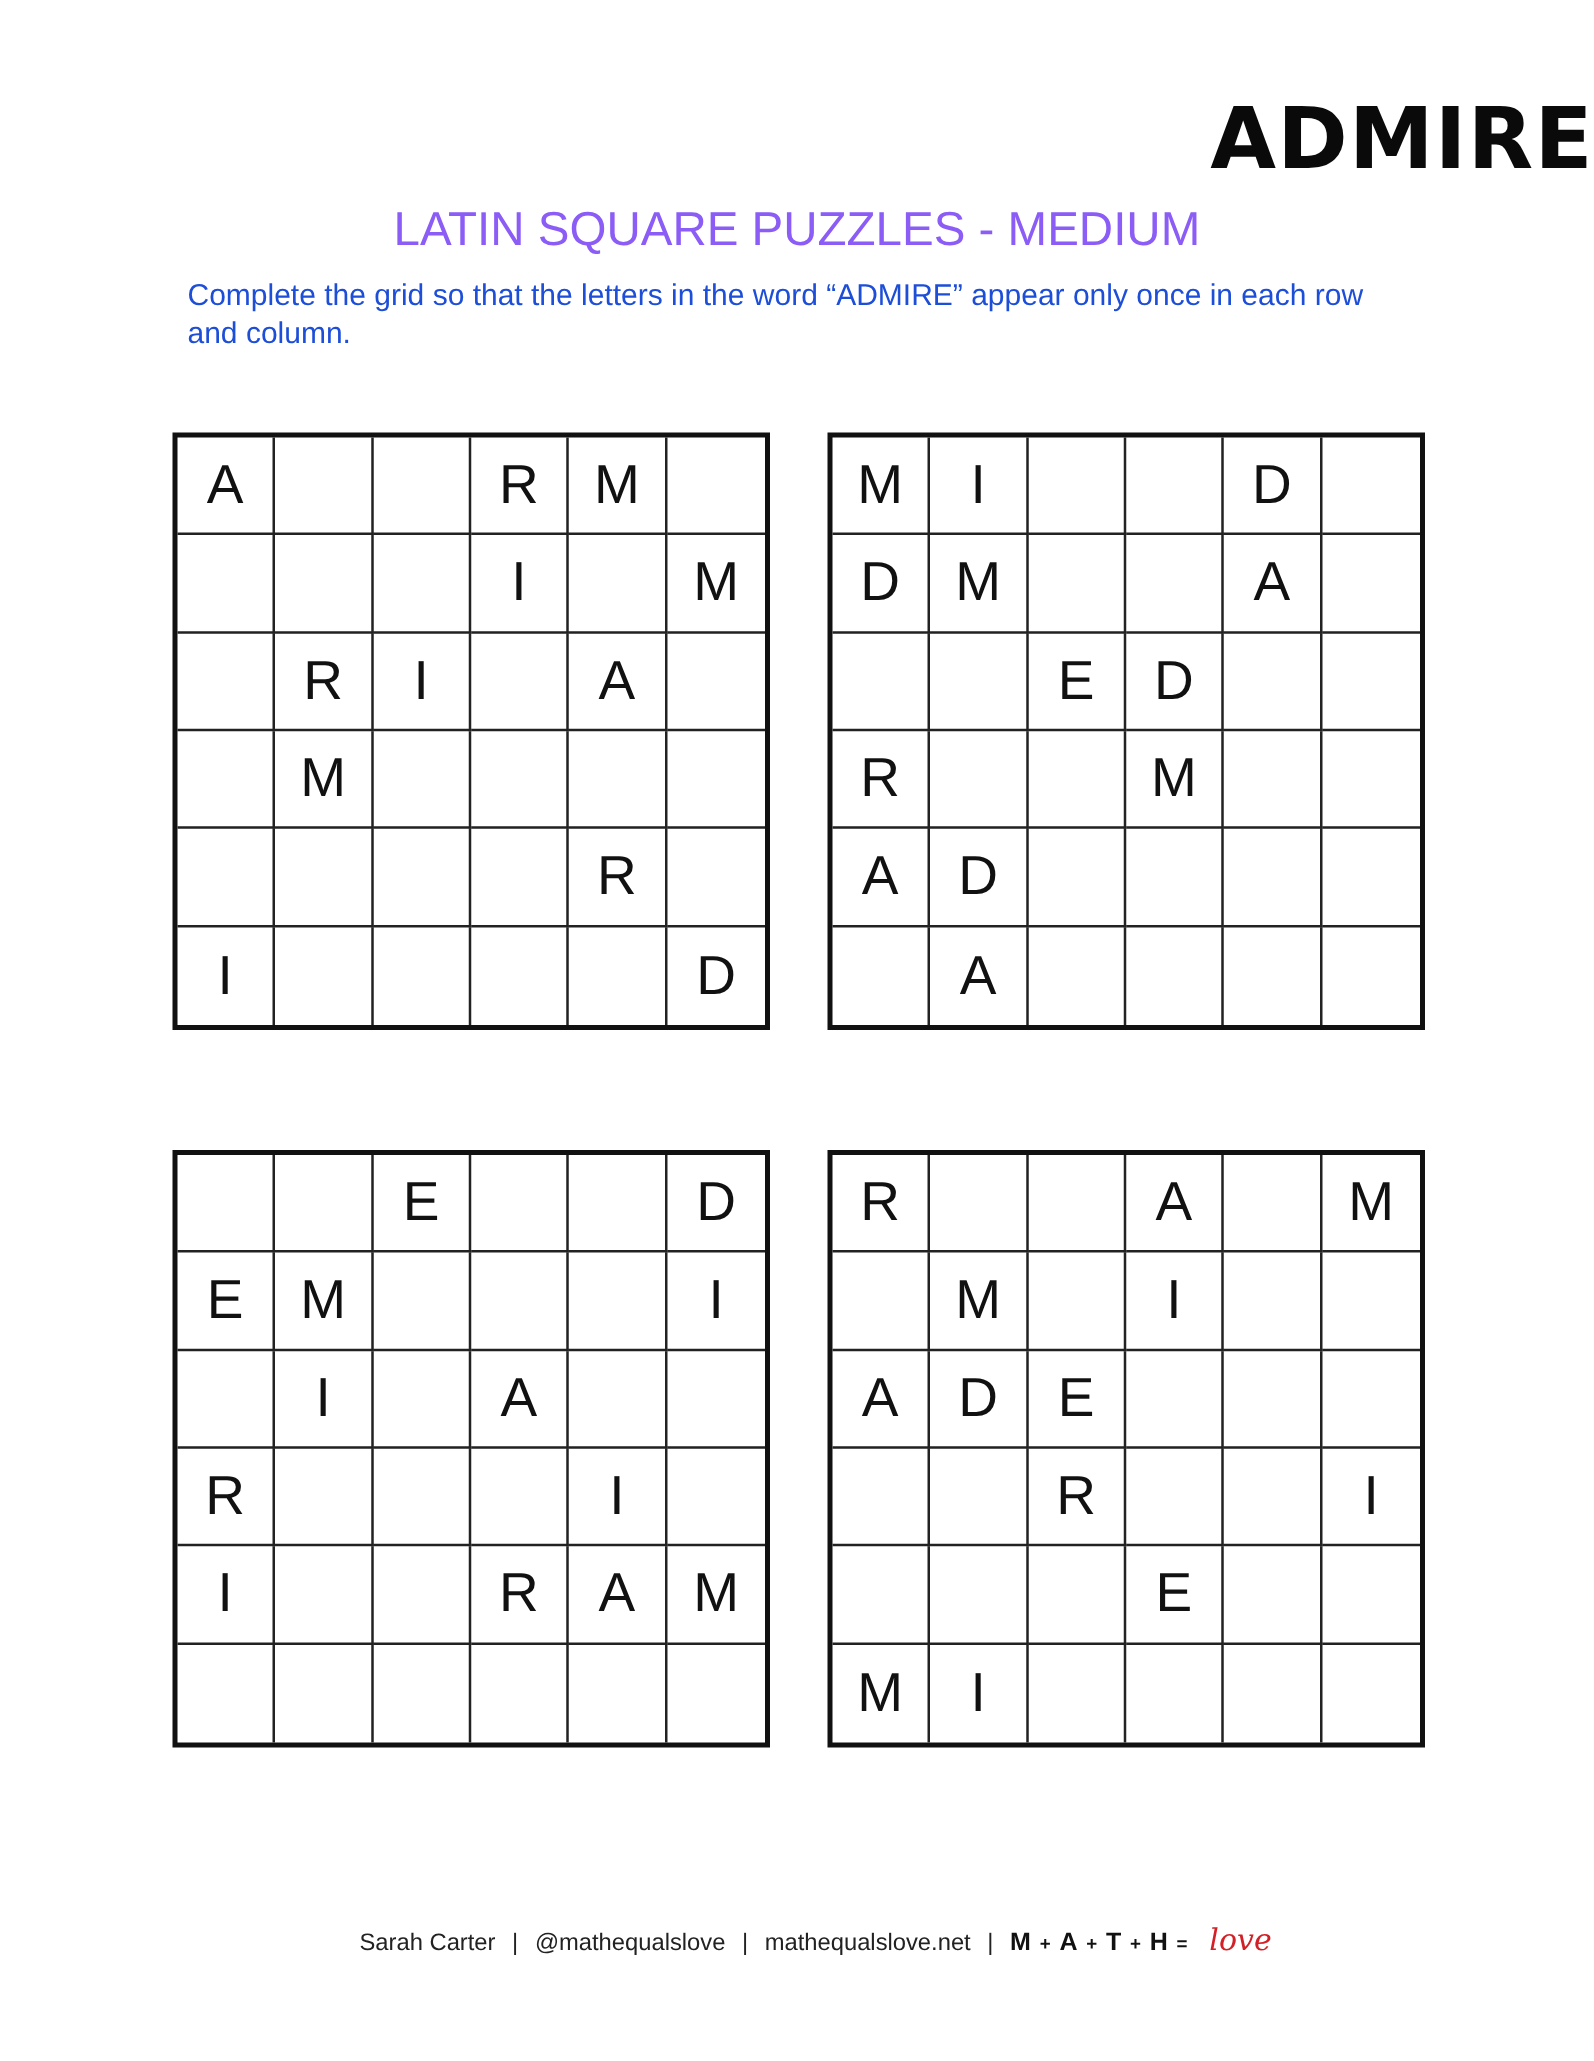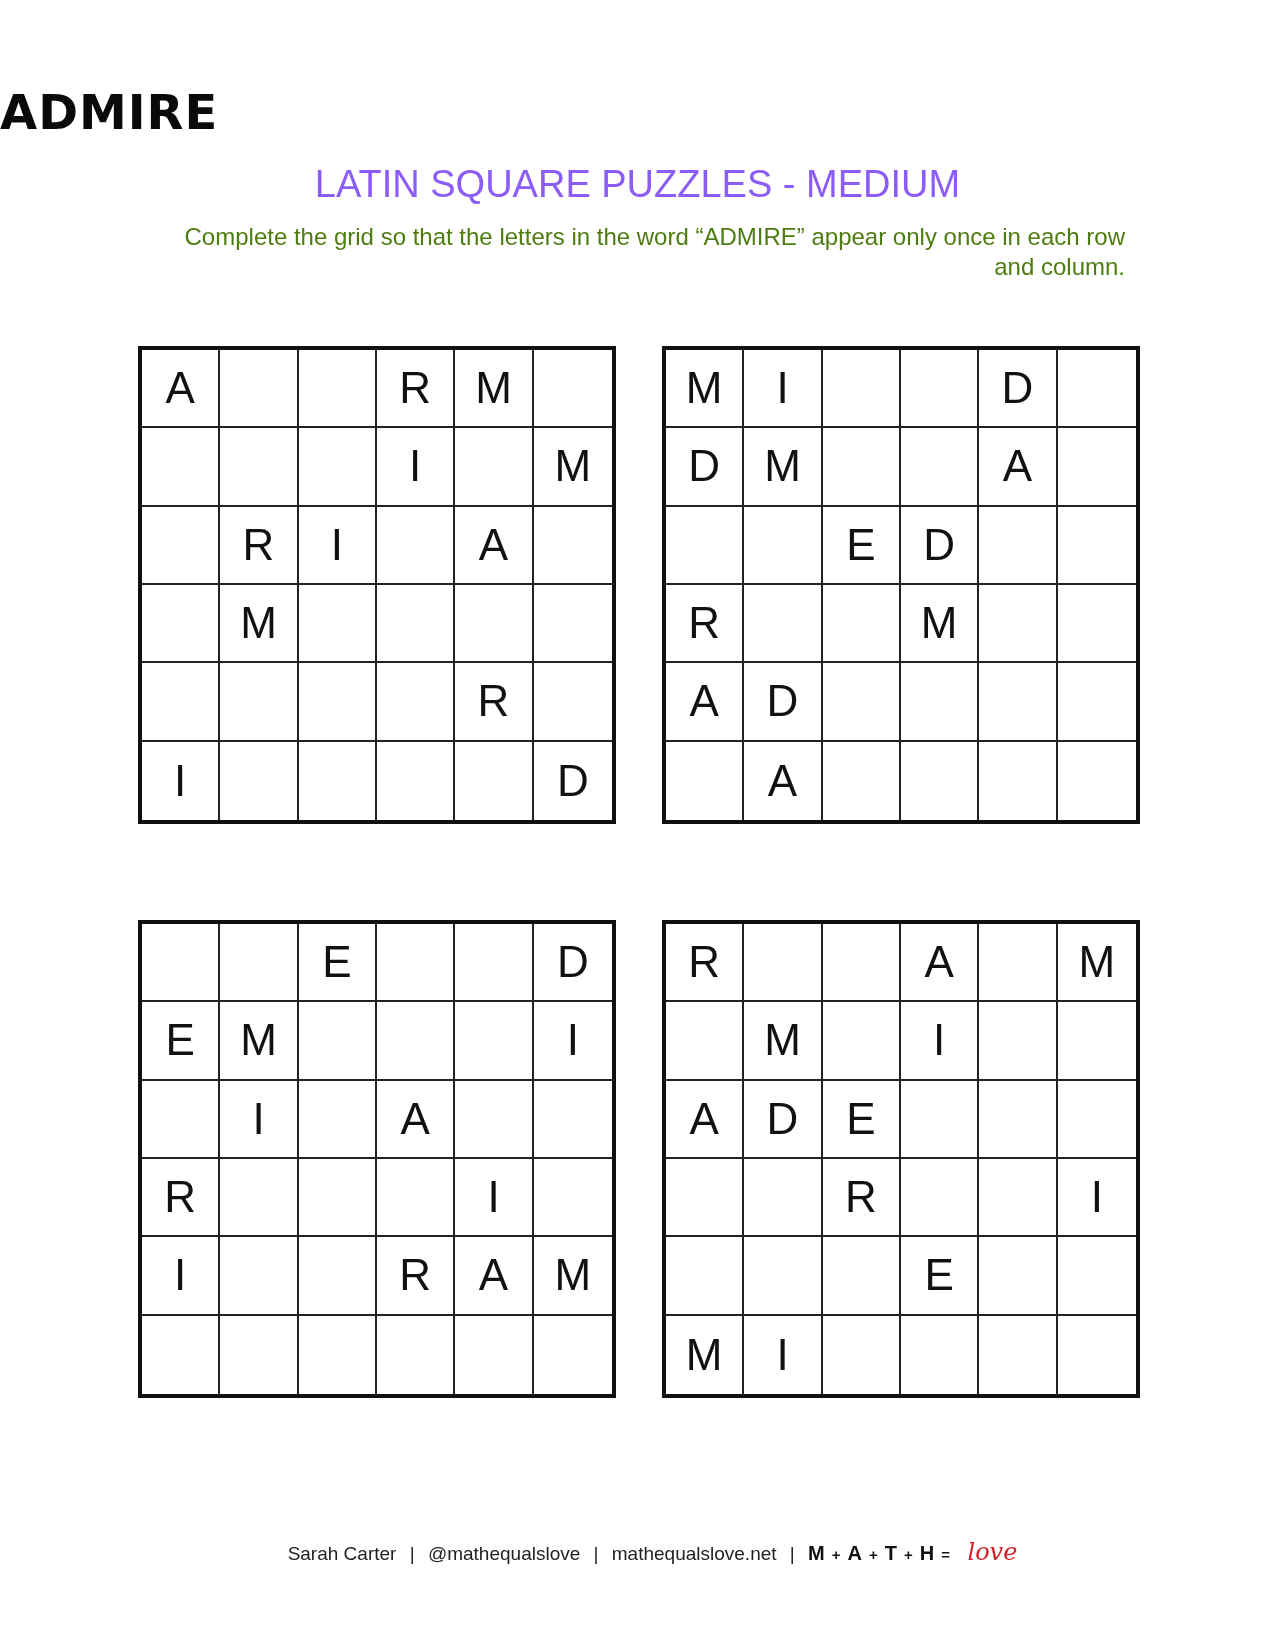--- a/index.html
+++ b/index.html
@@ -12,47 +12,47 @@
     height: 1649px;
     position: relative;
     overflow: hidden;
     font-family: "Liberation Sans", "DejaVu Sans", sans-serif;
     color: #111;
   }
   .title {
     position: absolute;
     left: 0; right: 0;
     top: 72px;
-    text-align: left;
+    text-align: right;
     font-family: "DejaVu Sans", sans-serif;
     font-weight: bold;
-    font-size: 48px;
+    font-size: 68px;
     letter-spacing: 1px;
     line-height: 80px;
     color: #0a0a0a;
   }
   .subtitle {
     position: absolute;
     left: 0; right: 0;
     top: 164px;
     text-align: center;
     font-family: "Liberation Sans", sans-serif;
     font-size: 38px;
     line-height: 40px;
     color: #8b5cf6;
   }
   .instructions {
     position: absolute;
     left: 150px; right: 150px;
     top: 222px;
-    text-align: right;
+    text-align: left;
     font-family: "Liberation Sans", sans-serif;
     font-size: 24px;
     line-height: 30px;
-    color: #4d7c0f;
+    color: #1d4ed8;
   }
   .puzzle {
     position: absolute;
     width: 470px;
     height: 470px;
     border: 4px solid #111;
     box-sizing: content-box;
     display: grid;
     grid-template-columns: repeat(6, 1fr);
     grid-template-rows: repeat(6, 1fr);

